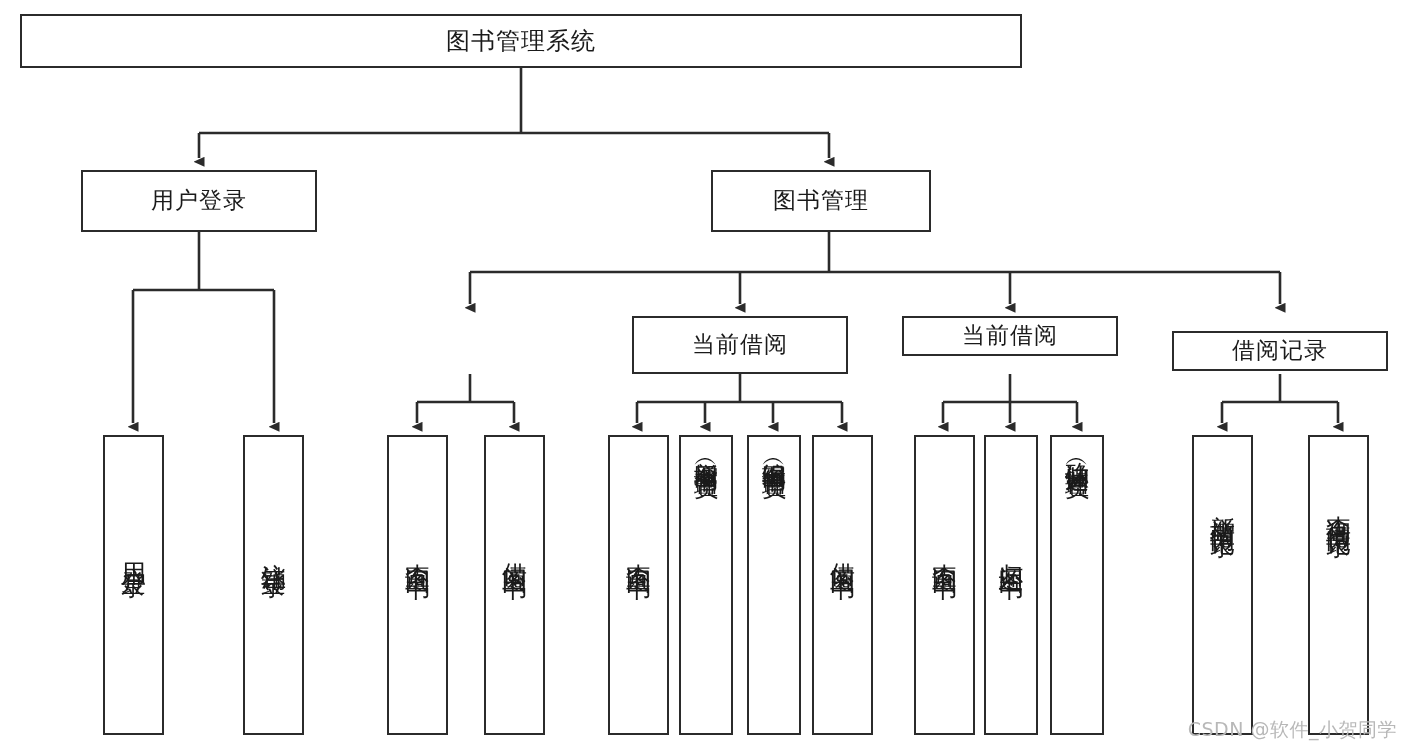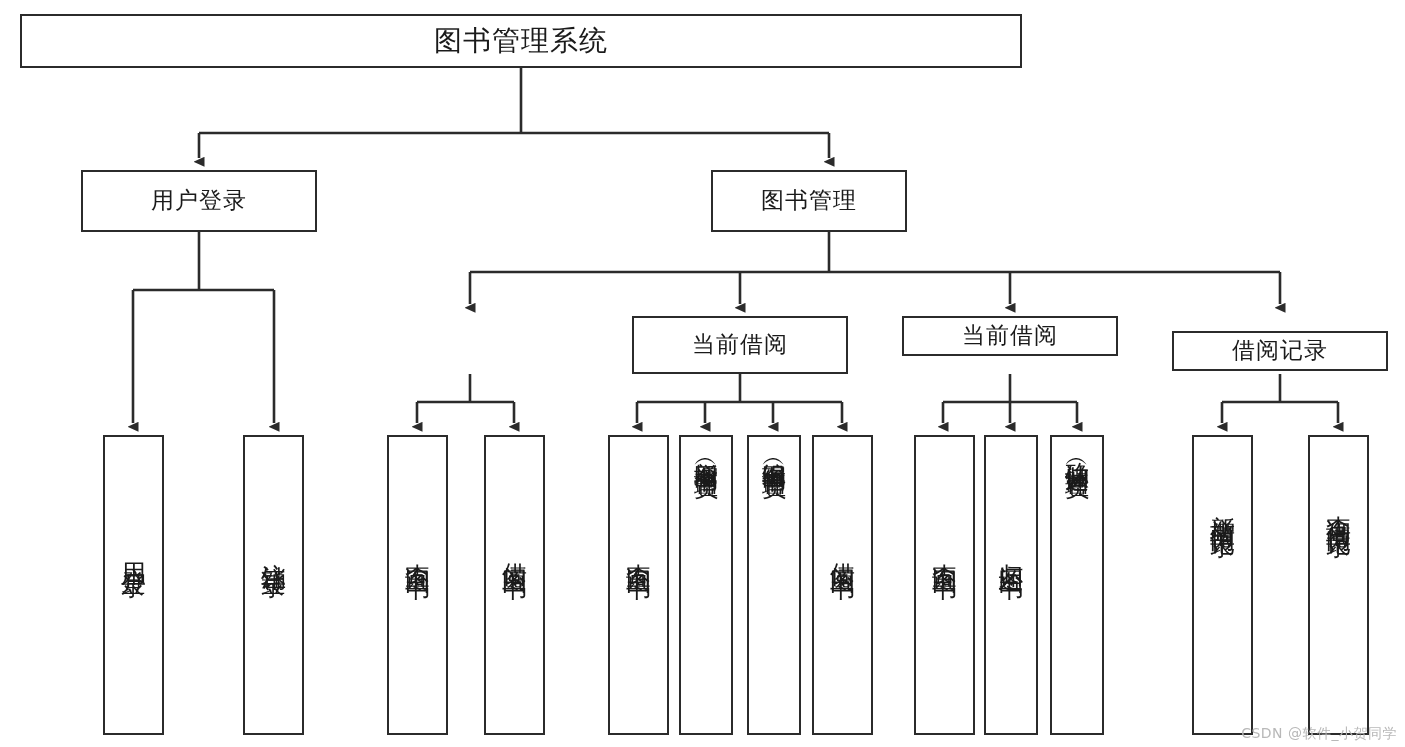--- a/index.html
+++ b/index.html
@@ -24,39 +24,39 @@
     color:#1a1a1a;
     z-index:2;
   }
   .node .lbl{
     display:block;
     white-space:nowrap;
     line-height:1.12;
   }
   
   .node.h .lbl{ font-size:23px; letter-spacing:1px; }
-  .node.root .lbl{ font-size:28px; letter-spacing:1px; }
+  .node.root .lbl{ font-size:24px; letter-spacing:1px; }
 
   
   .node.v{ align-items:flex-start; padding-top:6px; }
   .node.v .lbl{
     writing-mode:vertical-rl;
     text-orientation:upright;
     font-size:25px;
     letter-spacing:4px;
     line-height:1;
   }
   .node.v.tall .lbl{ font-size:24px; letter-spacing:2px; }
   .node.v.mid3 .lbl{ padding-top:100px; }
   .node.v.mid4 .lbl{ padding-top:52px; }
 
   .watermark{
     position:absolute;
     right:8px;bottom:4px;
-    font-size:14px;
+    font-size:19px;
     color:#b8b8b8;
     z-index:5;
     white-space:nowrap;
     letter-spacing:0.5px;
   }
 </style>
 </head>
 <body>
 
 <div id="canvas">
@@ -111,21 +111,21 @@
     </g>
   </svg>
 
   <div class="node h root" style="left:20px;top:14px;width:1002px;height:54px;">
     <span class="lbl">图书管理系统</span>
   </div>
 
   <div class="node h" style="left:81px;top:170px;width:236px;height:62px;">
     <span class="lbl">用户登录</span>
   </div>
-  <div class="node h" style="left:711px;top:170px;width:196px;height:62px;">
+  <div class="node h" style="left:711px;top:170px;width:220px;height:62px;">
     <span class="lbl">图书管理</span>
   </div>
 
   <div class="node h" style="left:632px;top:316px;width:216px;height:58px;">
     <span class="lbl">当前借阅</span>
   </div>
   <div class="node h" style="left:902px;top:316px;width:216px;height:40px;">
     <span class="lbl">当前借阅</span>
   </div>
   <div class="node h" style="left:1172px;top:331px;width:216px;height:40px;text-align:center;">

